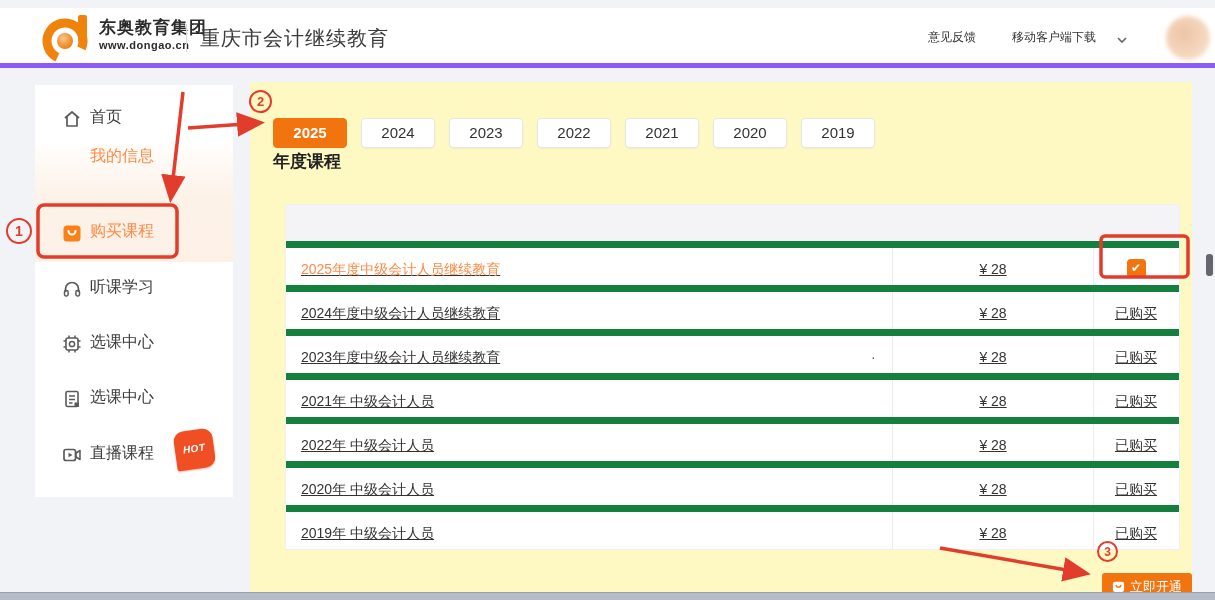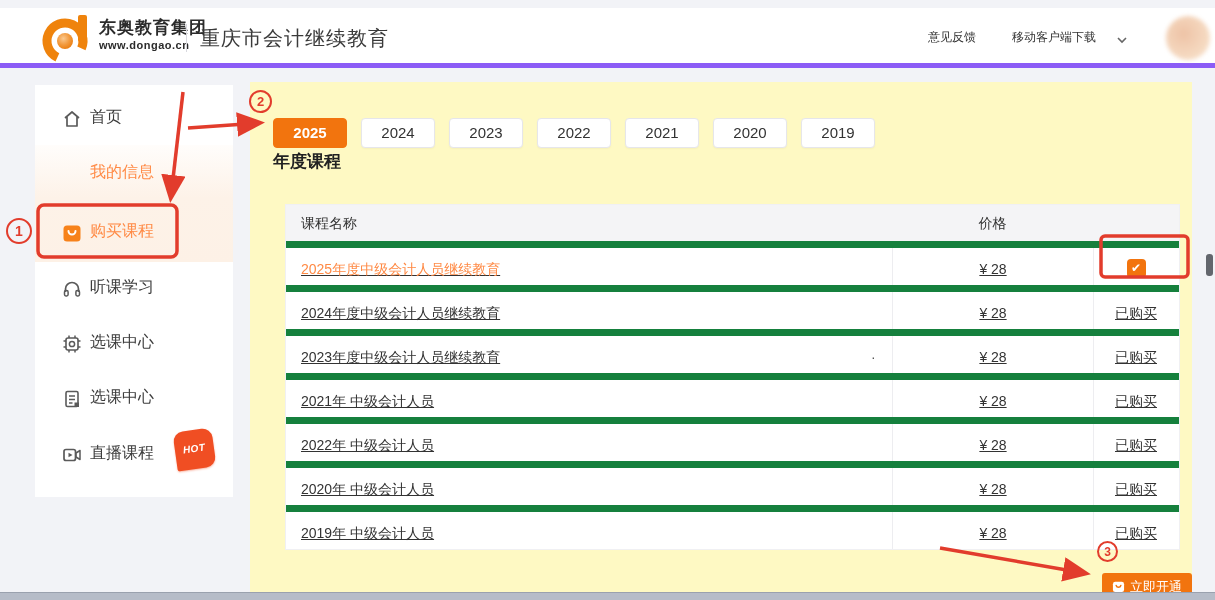--- a/index.html
+++ b/index.html
@@ -106,21 +106,21 @@
 
 <div class="sidebar">
   <div class="side-highlight"></div>
   <div id="sidebar-menu">
       <div class="side-item" style="top: 15px;">
         <span class="s-icon"><svg width="20" height="20" viewBox="0 0 20 20">
             <path d="M3 9 L10 3 L17 9 M5 8 V17 H15 V8" fill="none" stroke="#5a5a5a" stroke-width="1.7" stroke-linejoin="round"></path>
           </svg></span>
         <span class="lbl">首页</span>
       </div>
-      <div class="side-item orange" style="top: 70px;">
+      <div class="side-item orange" style="top: 54px;">
         <span class="lbl">我的信息</span>
       </div>
       <div class="side-item orange" style="top: 129px;">
         <span class="s-icon"><svg width="20" height="20" viewBox="0 0 20 20">
             <rect x="1.5" y="2.5" width="17" height="16" rx="3.5" fill="#f7821a"></rect>
             <path d="M6.5 8 a3.5 3.5 0 0 0 7 0" fill="none" stroke="#fff" stroke-width="2" stroke-linecap="round"></path>
           </svg></span>
         <span class="lbl">购买课程</span>
       </div>
       <div class="side-item" style="top: 185px;">
@@ -166,22 +166,20 @@
       <div class="tab">2023</div>
       <div class="tab">2022</div>
       <div class="tab">2021</div>
       <div class="tab">2020</div>
       <div class="tab">2019</div>
     </div>
   <div class="section-title">年度课程</div>
 
   <div class="table">
     <div class="thead">
-      <div class="cell-name">课程名称</div>
-      <div class="cell-price">价格</div>
     </div>
     <div id="table-body">
         <div class="trow first">
           <div class="cell-name">2025年度中级会计人员继续教育</div>
           <div class="cell-price">¥ 28</div>
           <div class="cell-action"><span class="cb">✔</span></div>
         </div>
         <div class="trow">
           <div class="cell-name">2024年度中级会计人员继续教育</div>
           <div class="cell-price">¥ 28</div>

